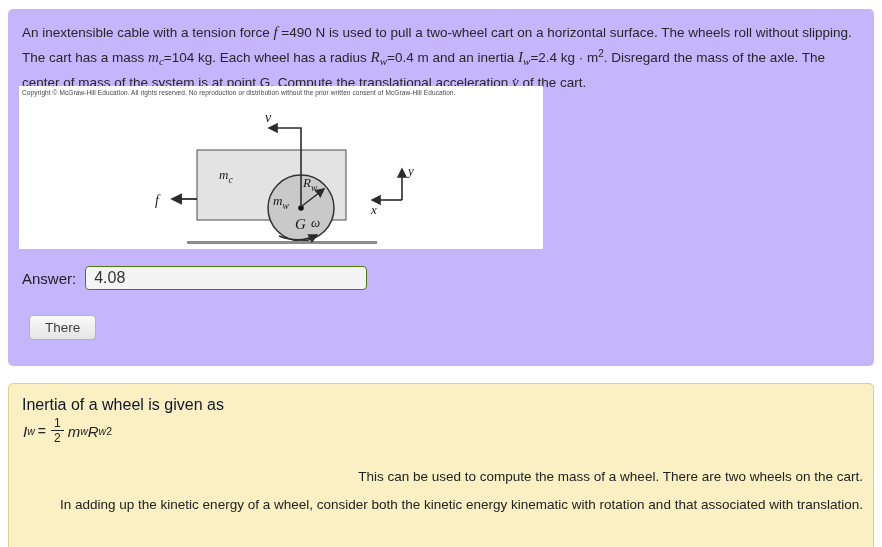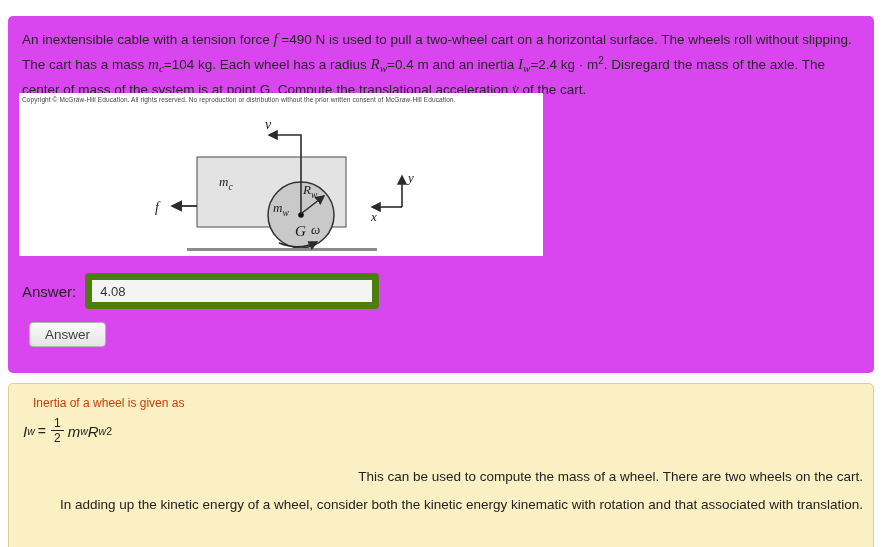--- a/index.html
+++ b/index.html
@@ -3,22 +3,22 @@
 <meta charset="utf-8">
 <style>
   html,body{margin:0;padding:0;}
   body{
     width:882px;height:547px;overflow:hidden;background:#ffffff;
     font-family:"Liberation Sans",sans-serif;color:#2e2e2e;
     position:relative;
   }
   .panel{position:absolute;border-radius:5px;}
   .panel-blue{
-    left:8px;top:16px;width:866px;height:357px;
-    background:#d946ef;
+    left:8px;top:9px;width:866px;height:357px;
+    background:#c4b5fd;
   }
   .problem-statement{
     position:absolute;left:14px;top:13px;width:842px;
     font-size:13.5px;line-height:21px;color:#272727;
   }
   .seg-i{font-family:"Liberation Serif",serif;font-style:italic;font-size:15px;}
   .seg-sub{font-family:"Liberation Serif",serif;font-style:italic;font-size:11px;vertical-align:-3px;}
   .seg-sup{font-size:10px;vertical-align:5px;}
   .figure{
     position:absolute;left:11px;top:77px;width:524px;height:163px;
@@ -32,36 +32,36 @@
   .dlab{font-family:"Liberation Serif",serif;font-style:italic;fill:#1a1a1a;font-size:14px;}
   .dlab-sm{font-size:13px;}
   .dlab-g{font-size:15px;}
   .dsub{font-size:9.5px;}
   .answer-row{
     position:absolute;left:14px;top:257px;display:flex;align-items:center;
   }
   .answer-label{font-size:15px;color:#222;}
   .answer-input{
     margin-left:9px;width:264px;height:22px;
-    background:#f4f4f4;border:7px solid #4d7c0f;border-radius:4px;
-    font-family:"Liberation Sans",sans-serif;font-size:13px;color:#333;
+    background:#f4f4f4;border:1px solid #4d7c0f;border-radius:4px;
+    font-family:"Liberation Sans",sans-serif;font-size:16px;color:#333;
     padding:0 8px;outline:none;
   }
   .check-button{
     position:absolute;left:21px;top:306px;
     padding:4px 15px;font-family:"Liberation Sans",sans-serif;font-size:13.5px;color:#3f3f3f;
     background:linear-gradient(#fafafa,#e4e4e4);
     border:1px solid #b4b4b4;border-radius:4px;cursor:pointer;
   }
   .panel-yellow{
     left:8px;top:383px;width:864px;height:200px;
     background:#faf0c4;border:1px solid #e0d08f;
   }
   .hint-intro{
-    position:absolute;left:24px;top:12px;font-size:12px;color:#c2410c;
+    position:absolute;left:13px;top:12px;font-size:16px;color:#0f172a;
   }
   .formula{
     position:absolute;left:14px;top:33px;display:flex;align-items:center;
     font-family:"Liberation Sans",sans-serif;color:#222;
   }
   .f-var{font-style:italic;font-size:15px;}
   .f-sub{font-style:italic;font-size:10.5px;vertical-align:-4px;}
   .f-sup{font-size:10.5px;vertical-align:6px;}
   .f-eq{font-size:14px;margin:0 5px 0 3px;}
   .frac{display:inline-flex;flex-direction:column;align-items:center;margin-right:4px;}
@@ -117,21 +117,21 @@
       <text x="389" y="89" class="dlab dlab-sm">y</text>
       <text x="352" y="128" class="dlab dlab-sm">x</text>
     </svg>
   </div>
 
   <div class="answer-row">
     <span class="answer-label">Answer:</span>
     <input class="answer-input" type="text" value="4.08" style="">
   </div>
 
-  <button class="check-button">Answer</button>
+  <button class="check-button">There</button>
 </div>
 
 <div class="panel panel-yellow">
 
   <div class="hint-intro">Inertia of a wheel is given as</div>
 
   <div class="formula">
     <span class="f-var">I</span>
       <span class="f-sub">w</span>
       <span class="f-eq">=</span>

